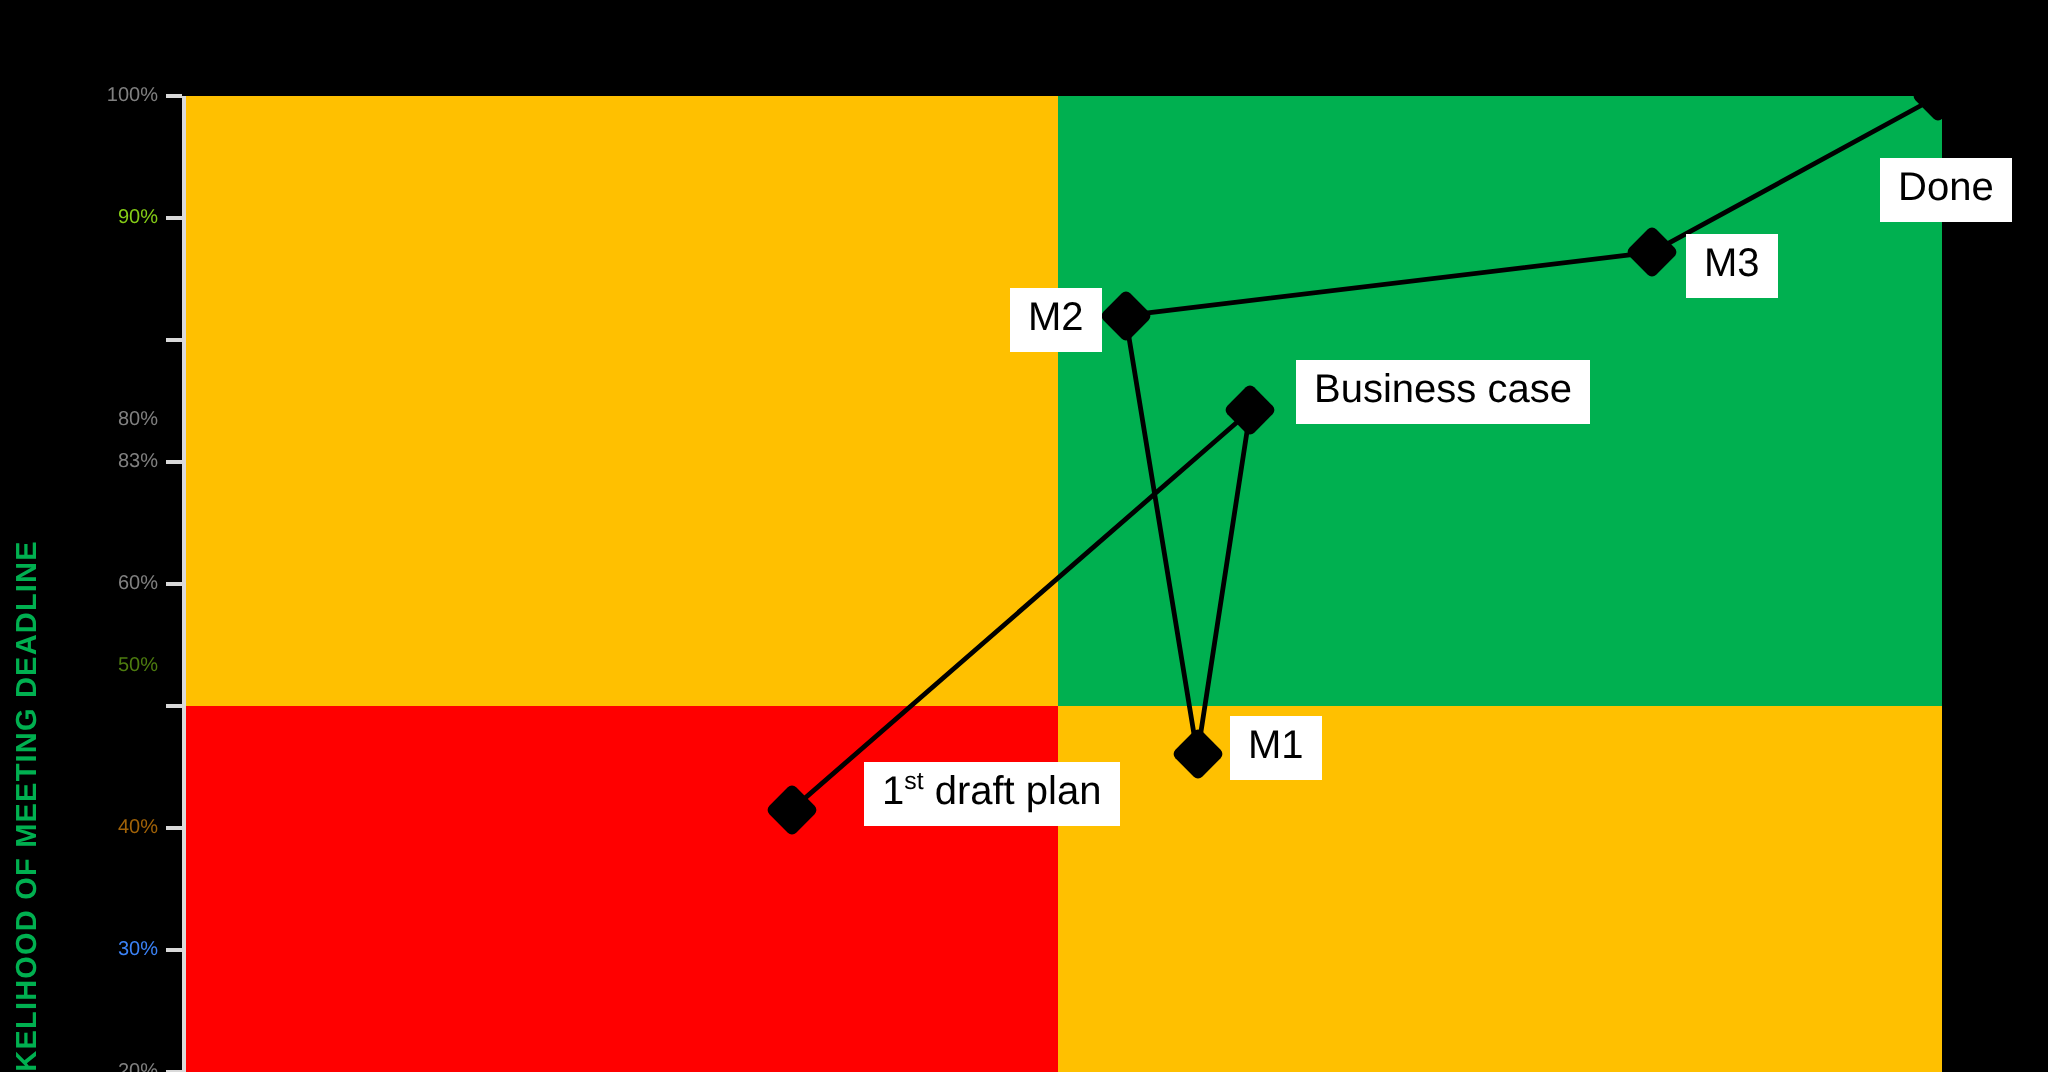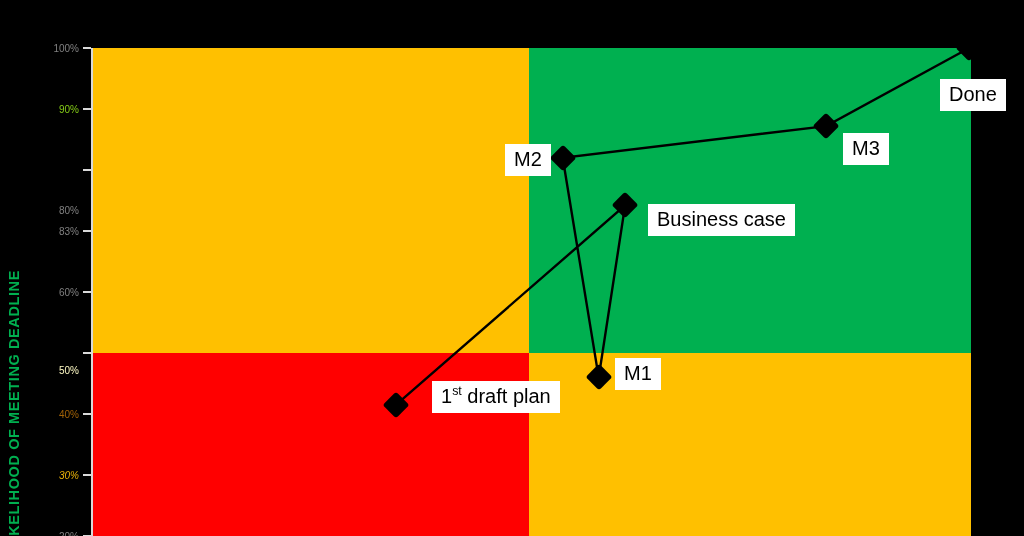--- a/index.html
+++ b/index.html
@@ -122,48 +122,48 @@
     </div>
 
   <svg id="connector-svg" width="1024" height="536">
     <polyline id="connector-path" fill="none" stroke="#000000" stroke-width="2.4" points="395.9,404.8 625.1,205.4 598.7,377.4 562.7,157.8 826.1,126.1 969.2,48.0"></polyline>
   </svg>
 
   <div id="markers-layer">
       <div class="marker" style="left: 395.91px; top: 404.85px; background: rgb(0, 0, 0);"></div>
       <div class="point-label" style="left: 432px; top: 381px;">1<sup>st</sup> draft plan</div>
       <div class="marker" style="left: 625.068px; top: 205.38px; background: rgb(0, 0, 0);"></div>
-      <div class="point-label" style="left: 648px; top: 204px;">Business case</div>
+      <div class="point-label" style="left: 648px; top: 180px;">Business case</div>
       <div class="marker" style="left: 598.728px; top: 377.4px; background: rgb(0, 0, 0);"></div>
       <div class="point-label" style="left: 615px; top: 358px;">M1</div>
       <div class="marker" style="left: 562.73px; top: 157.8px; background: rgb(0, 0, 0);"></div>
       <div class="point-label" style="left: 505px; top: 144px;">M2</div>
       <div class="marker" style="left: 826.13px; top: 126.08px; background: rgb(0, 0, 0);"></div>
-      <div class="point-label" style="left: 843px; top: 133px;">M3</div>
+      <div class="point-label" style="left: 843px; top: 117px;">M3</div>
       <div class="marker" style="left: 969.244px; top: 48px; background: rgb(0, 0, 0);"></div>
       <div class="point-label" style="left: 940px; top: 79px;">Done</div>
     </div>
 
   <div id="axis-line" style="left: 91px; top: 48px; height: 488px; background: rgb(217, 217, 217);"></div>
   <div id="ticks-layer">
       <div class="ytick-label" style="top: 48px; right: 945px; color: rgb(128, 128, 128);">100%</div>
       <div class="ytick-mark" style="left: 83px; top: 48px; background: rgb(217, 217, 217);"></div>
       <div class="ytick-label" style="top: 109px; right: 945px; color: #84cc16;">90%</div>
       <div class="ytick-mark" style="left: 83px; top: 109px; background: rgb(217, 217, 217);"></div>
       <div class="ytick-label" style="top: 170px; right: 945px; color: rgb(128, 128, 128); margin-top: 40px;">80%</div>
       <div class="ytick-mark" style="left: 83px; top: 170px; background: rgb(217, 217, 217);"></div>
       <div class="ytick-label" style="top: 231px; right: 945px; color: rgb(128, 128, 128);">83%</div>
       <div class="ytick-mark" style="left: 83px; top: 231px; background: rgb(217, 217, 217);"></div>
       <div class="ytick-label" style="top: 292px; right: 945px; color: rgb(128, 128, 128);">60%</div>
       <div class="ytick-mark" style="left: 83px; top: 292px; background: rgb(217, 217, 217);"></div>
-      <div class="ytick-label" style="top: 370px; right: 945px; color: #fef9c3;">50%</div>
+      <div class="ytick-label" style="top: 333px; right: 945px; color: #4d7c0f;">50%</div>
       <div class="ytick-mark" style="left: 83px; top: 353px; background: rgb(217, 217, 217);"></div>
       <div class="ytick-label" style="top: 414px; right: 945px; color: #a16207;">40%</div>
       <div class="ytick-mark" style="left: 83px; top: 414px; background: rgb(217, 217, 217);"></div>
-      <div class="ytick-label" style="top: 475px; right: 945px; color: #eab308; font-style: italic;">30%</div>
+      <div class="ytick-label" style="top: 475px; right: 945px; color: #3b82f6;">30%</div>
       <div class="ytick-mark" style="left: 83px; top: 475px; background: rgb(217, 217, 217);"></div>
       <div class="ytick-label" style="top: 536px; right: 945px; color: rgb(128, 128, 128);">20%</div>
       <div class="ytick-mark" style="left: 83px; top: 536px; background: rgb(217, 217, 217);"></div>
     </div>
 
   <div id="y-axis-title">
     <span>LIKELIHOOD OF MEETING DEADLINE</span>
   </div>
 
 </div>

